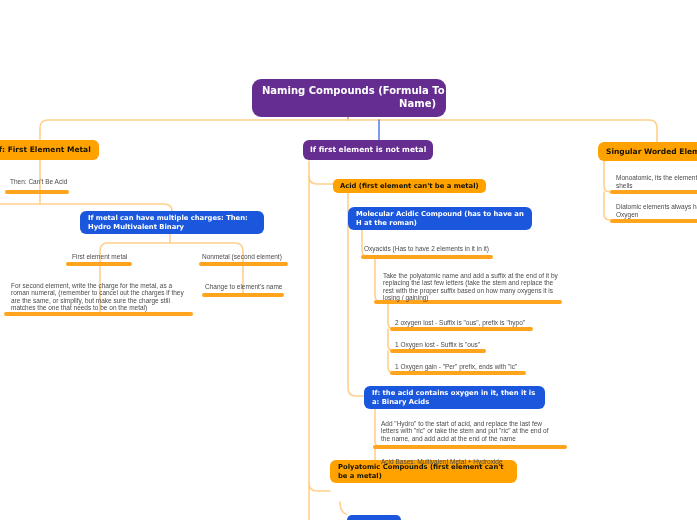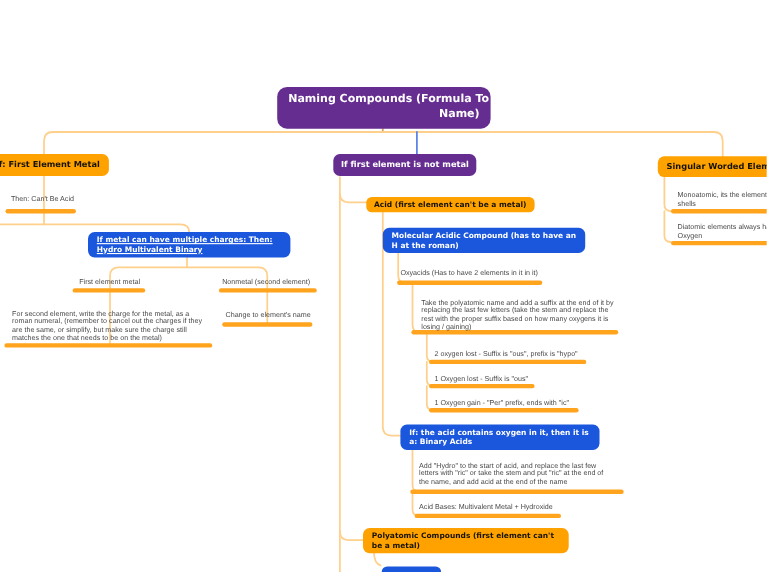--- a/index.html
+++ b/index.html
@@ -20,25 +20,25 @@
   .orange{background:var(--orange);color:#161300;}
 
   .title-node{left:252px;top:79px;width:194px;height:38px;border-radius:9px;
               font-size:10px;line-height:12.5px;padding:6px 10px;text-align:right;}
   .left-node{left:-12px;top:140px;height:20px;font-size:7.5px;line-height:20px;
              padding:0 8px;border-radius:6px;}
   .mid-node{left:303px;top:140px;height:20px;font-size:7.5px;line-height:20px;
             padding:0 7px;border-radius:6px;}
   .right-node{left:598px;top:142px;width:120px;height:19px;font-size:7.5px;line-height:19px;
               padding:0 8px;}
-  .multivalent-node{left:80px;top:211px;width:184px;font-size:6.8px;line-height:8.6px;padding:3px 8px;text-decoration:underline;}
+  .multivalent-node{left:80px;top:211px;width:184px;font-size:6.8px;line-height:8.6px;padding:3px 8px;}
   .acid-node{left:333px;top:179px;height:14px;font-size:6.8px;line-height:14px;padding:0 7px;border-radius:5px;}
   .molecular-node{left:348px;top:207px;width:184px;font-size:6.8px;line-height:8.6px;padding:3px 8px;}
   .binary-node{left:364px;top:386px;width:181px;font-size:6.8px;line-height:8.6px;padding:3px 8px;}
-  .polyatomic-node{left:330px;top:480px;width:187px;font-size:6.8px;line-height:8.6px;padding:3px 8px;}
+  .polyatomic-node{left:330px;top:460px;width:187px;font-size:6.8px;line-height:8.6px;padding:3px 8px;}
   .bottom-blue-node{left:347px;top:515px;width:54px;height:12px;border-radius:5px;}
 
   .topic{position:absolute;z-index:2;font-size:6.5px;line-height:7.3px;color:#4a4a4a;}
   .topic div{white-space:nowrap;}
   .uline{position:absolute;z-index:1;height:4px;border-radius:2px;background:var(--underline);}
 
   .t-then{left:10px;top:178px;}          .u-then{left:5px;top:190px;width:64px;}
   .t-firstel{left:72px;top:253px;}       .u-firstel{left:66px;top:262px;width:66px;}
   .t-nonmetal{left:202px;top:253px;}     .u-nonmetal{left:199px;top:262px;width:89px;}
   .t-secondnote{left:11px;top:282px;}    .u-secondnote{left:4px;top:312px;width:189px;}

